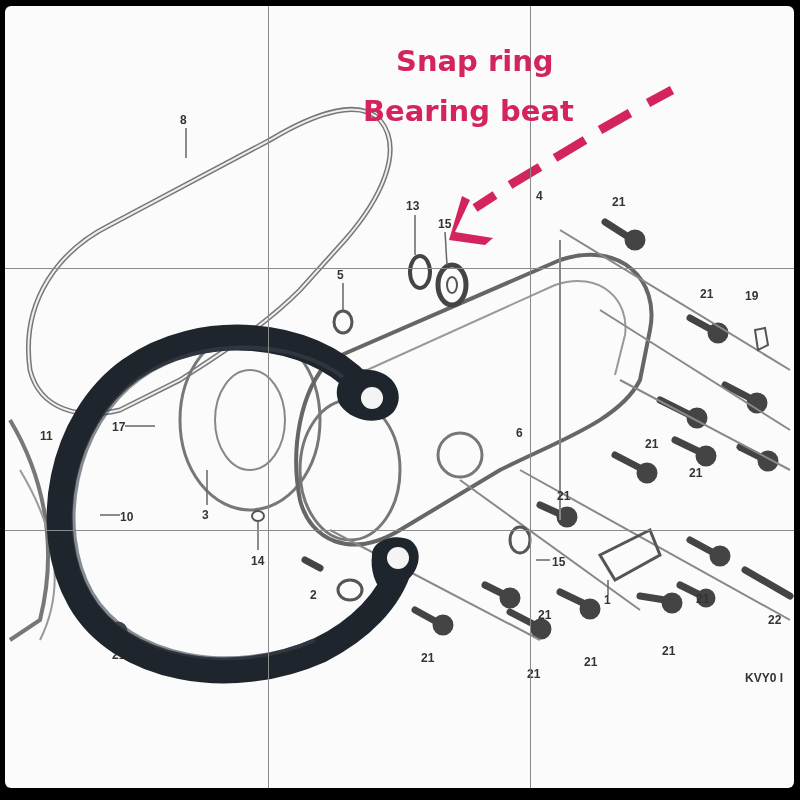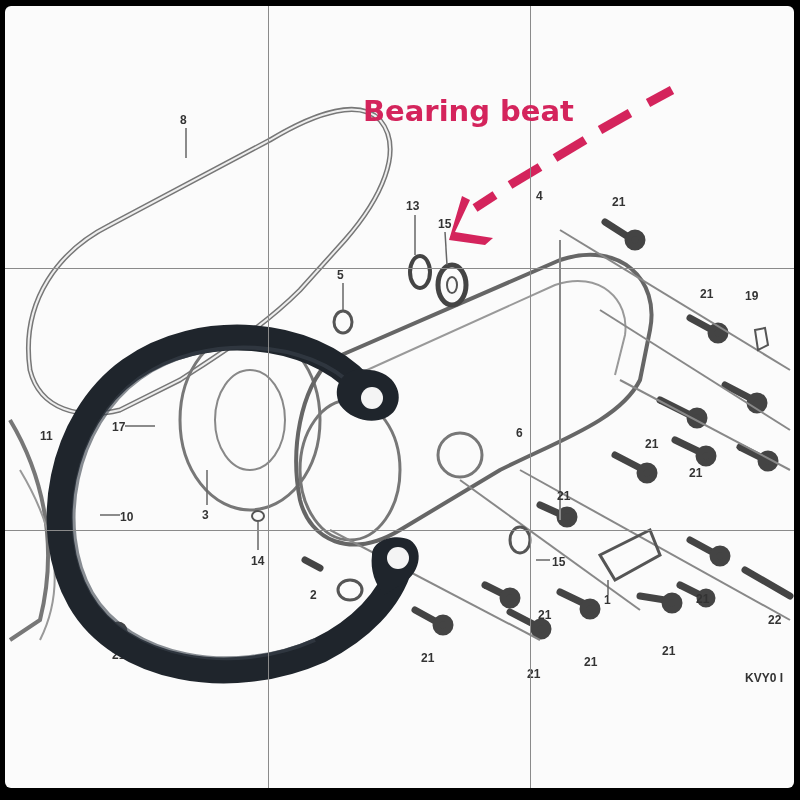--- a/index.html
+++ b/index.html
@@ -158,14 +158,15 @@
       <line x1="495" y1="195" x2="475" y2="208"></line>
     </g>
     <path d="M470 200 L455 232 L493 238 L485 245 L449 240 L462 196 Z" fill="#d4245c"></path>
   </svg>
 
   <div class="grid-v" style="left:263px"></div>
   <div class="grid-v" style="left:525px"></div>
   <div class="grid-h" style="top:262px"></div>
   <div class="grid-h" style="top:524px"></div>
 
+  <div class="caption" style="left:391px;top:36px;">Snap ring</div>
   <div class="caption" style="left:358px;top:86px;">Bearing beat</div>
 </div>
 
 </body></html>

